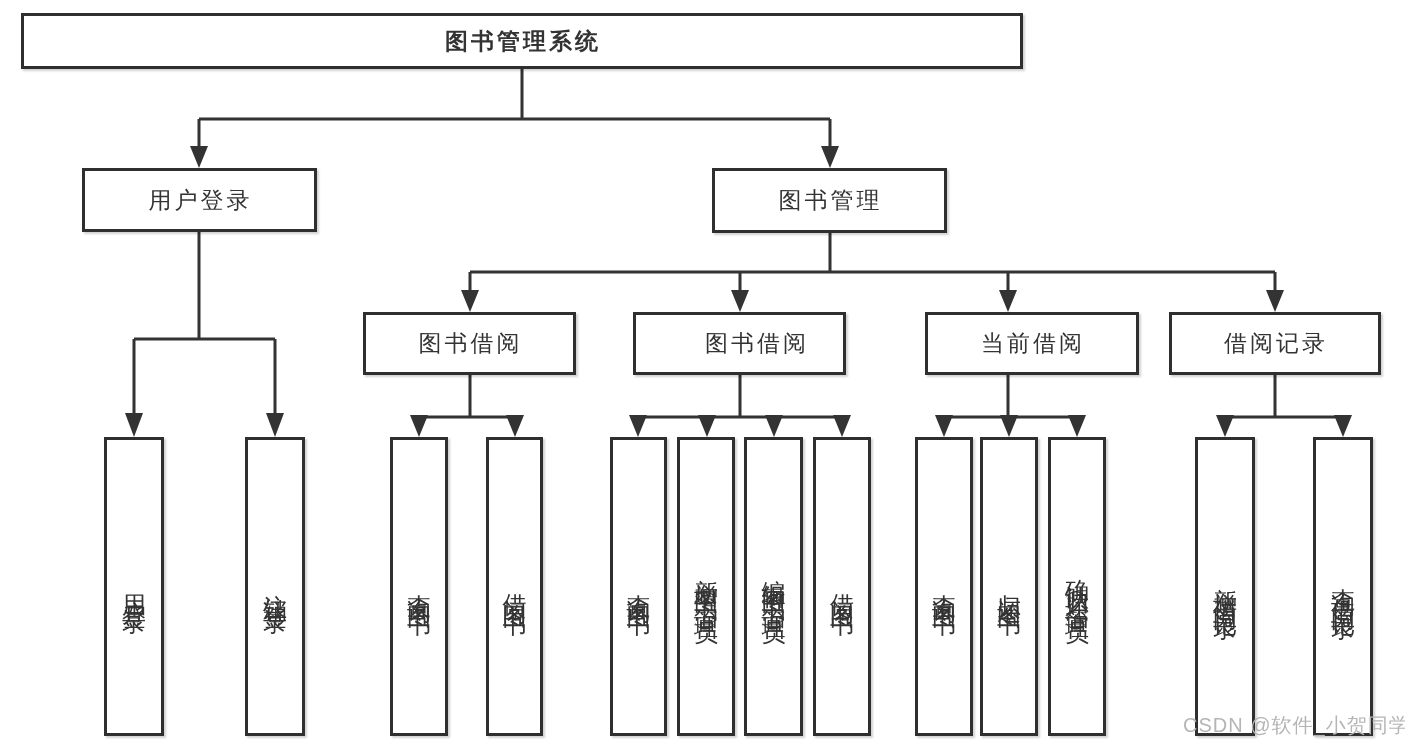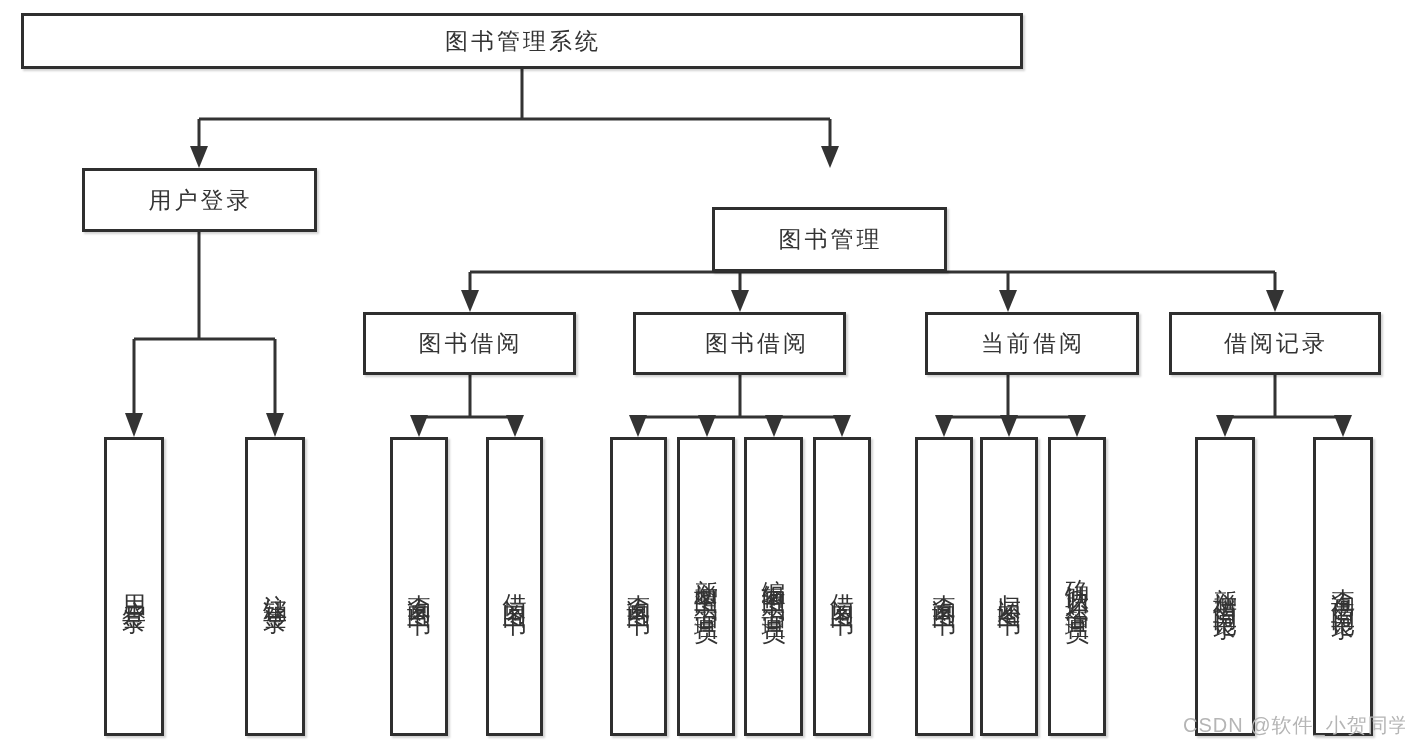--- a/index.html
+++ b/index.html
@@ -101,28 +101,28 @@
 
       <polygon points="935,415 953,415 944,437"></polygon>
       <polygon points="1000,415 1018,415 1009,437"></polygon>
       <polygon points="1068,415 1086,415 1077,437"></polygon>
 
       <polygon points="1216,415 1234,415 1225,437"></polygon>
       <polygon points="1334,415 1352,415 1343,437"></polygon>
     </g>
   </svg>
 
-  <div class="node hbox" style="left:21px; top:13px; width:1002px; height:56px;">
+  <div class="node hbox" style="left:21px; top:13px; width:1002px; height:56px;font-weight:bold;">
     <span class="hlabel">图书管理系统</span>
   </div>
 
   <div class="node hbox" style="left:82px; top:168px; width:235px; height:64px;">
     <span class="hlabel">用户登录</span>
   </div>
-  <div class="node hbox" style="left:712px; top:168px; width:235px; height:65px;margin-top:39px;">
+  <div class="node hbox" style="left:712px; top:168px; width:235px; height:65px;">
     <span class="hlabel">图书管理</span>
   </div>
 
   <div class="node hbox" style="left:363px; top:312px; width:213px; height:63px;">
     <span class="hlabel">图书借阅</span>
   </div>
   <div class="node hbox" style="left:633px; top:312px; width:213px; height:63px;padding-left:33px;">
     <span class="hlabel">图书借阅</span>
   </div>
   <div class="node hbox" style="left:901px; top:312px; width:214px; height:63px;margin-left:24px;">

